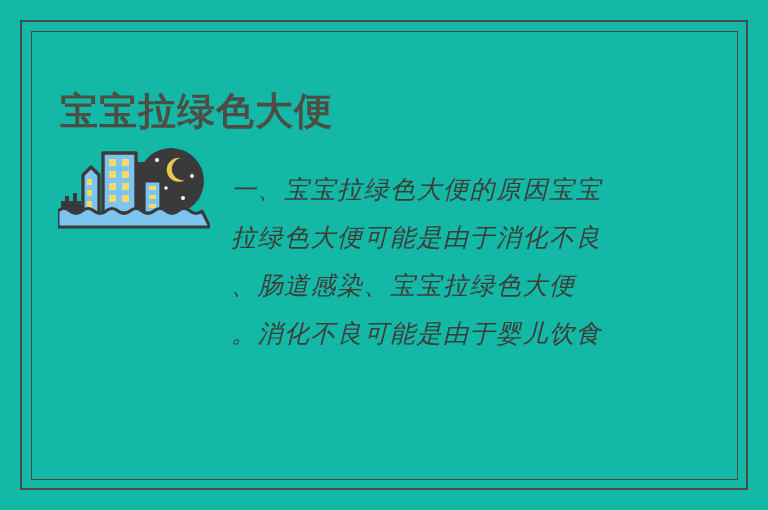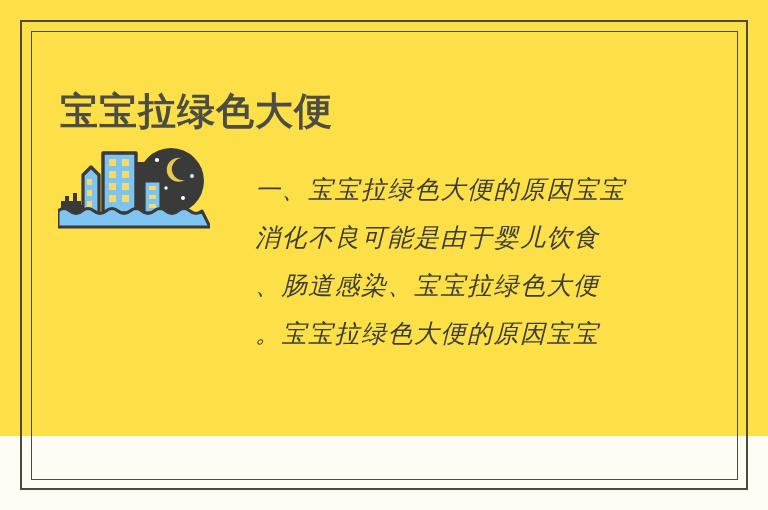--- a/index.html
+++ b/index.html
@@ -10,22 +10,22 @@
     width: 768px;
     height: 510px;
     background: #fdfdf3;
     font-family: "Liberation Sans", sans-serif;
     overflow: hidden;
   }
 
   .page {
     position: relative;
     width: 768px;
-    height: 436px;
-    background: #fde047;
+    height: 510px;
+    background: #14b8a6;
     box-sizing: border-box;
   }
 
   
   .frame-outer {
     position: absolute;
     left: 20px;
     top: 20px;
     width: 728px;
     height: 470px;
@@ -76,21 +76,20 @@
     position: absolute;
     left: 231px;
     top: 166px;
     width: 420px;
     font-family: "Liberation Serif", "DejaVu Serif", serif;
     font-size: 25px;
     line-height: 48px;
     color: #3d3d38;
     letter-spacing: 1.5px;
     font-style: italic;
-    margin-left: 24px;
   }
   .body-text .ln {
     display: block;
     white-space: nowrap;
   }
 </style>
 </head>
 <body>
 
 <div class="page">
@@ -142,18 +141,18 @@
         <rect x="91" y="52" width="7" height="4" fill="#f6d96b"></rect>
         <rect x="91" y="61" width="7" height="4" fill="#f6d96b"></rect>
       </g>
 
       <path d="M0 68 q6 -5 12 0 q6 5 12 0 q6 -5 12 0 q6 5 12 0 q6 -5 12 0 q6 5 12 0 q6 -5 12 0 q6 5 12 0 q6 -5 12 0 q6 5 12 0 q6 -5 12 0 q6 5 12 0 L152 84 L0 84 Z" fill="#7dc4f0" stroke="#3a3a3a" stroke-width="3" stroke-linejoin="round"></path>
     </svg>
   </div>
 
   <div class="body-text">
     <span class="ln">一、宝宝拉绿色大便的原因宝宝</span>
-    <span class="ln">消化不良可能是由于婴儿饮食</span>
+    <span class="ln">拉绿色大便可能是由于消化不良</span>
     <span class="ln">、肠道感染、宝宝拉绿色大便</span>
-    <span class="ln">。宝宝拉绿色大便的原因宝宝</span>
+    <span class="ln">。消化不良可能是由于婴儿饮食</span>
   </div>
 
 </div>
 
 </body></html>

